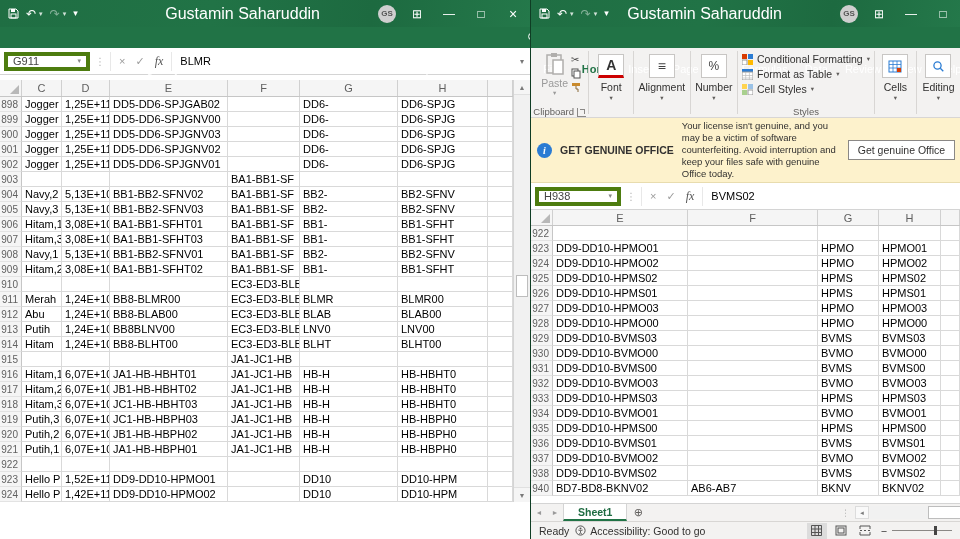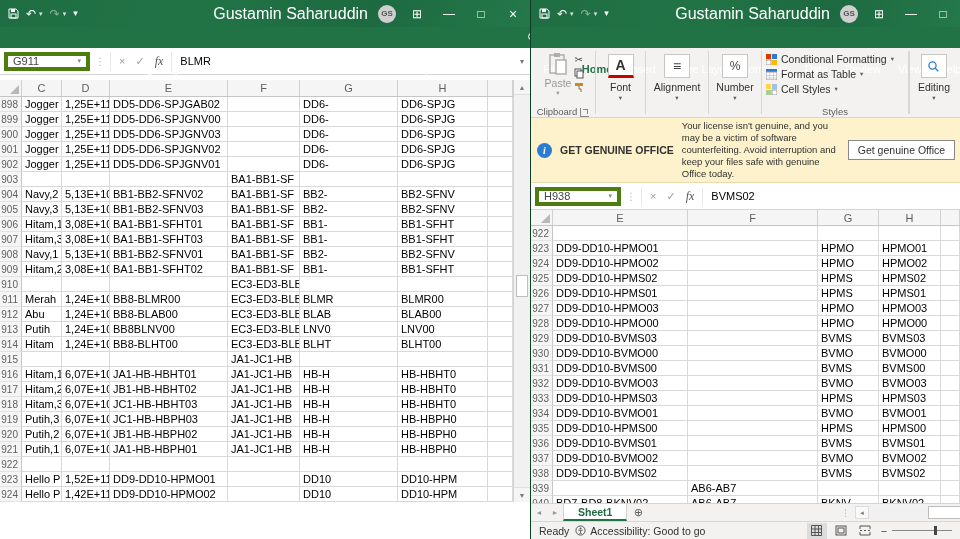--- a/index.html
+++ b/index.html
@@ -15,21 +15,21 @@
   .qat { display:flex; align-items:center; gap:7px; padding:0 8px; }
   .qat .qicon { font-size:12px; line-height:1; color:#fff; }
   .qat .dim { opacity:.45; }
   .qat .drop { font-size:7px; opacity:.8; margin-left:-4px; }
   .win-title { position:absolute; left:0; right:0; text-align:center; font-size:11px; color:#fff; pointer-events:none; }
   #win-left .win-title { padding-right:120px; }
   #win-right .win-title { padding-right:130px; }
   .tb-right { margin-left:auto; display:flex; align-items:center; gap:10px; padding-right:6px; z-index:2; }
   .user-name { font-size:16px; }
   .avatar { width:18px; height:18px; border-radius:50%; background:#cfcfcf; color:#555;
-            font-size:8px; font-weight:bold; display:flex; align-items:center; justify-content:center; }
+            font-size:8px; font-weight:bold; display:flex; align-items:center; justify-content:center;margin-left:48px; }
   .winbtn { width:22px; text-align:center; font-size:12px; color:#fff; }
 
   
   .tabrow { height:21px; background:#217346; display:flex; align-items:stretch; color:#fff; font-size:11px; }
   .rtab { padding:0 8px; display:flex; align-items:flex-end; white-space:nowrap; border-right:1px solid rgba(255,255,255,.12);margin-top:48px; }
   .rtab.file { padding:0 12px; }
   .rtab.active { background:#f3f2f1; color:#217346; font-weight:bold; border-right:none; }
   .tellme { display:flex; align-items:center; gap:5px; padding:0 10px; }
   .mini-svg { display:block; }
 
@@ -699,20 +699,35 @@
             </svg>
           <span>Cell Styles</span>
             <span class="drop">▾</span>
         </div>
       </div>
       <div class="rg-label">
           <span>Styles</span>
         </div>
     </div>
     <div class="rdivider"></div>
+    <div class="rgroup" style="width:46px;">
+      <div class="rg-body">
+          <div class="bigbtn">
+        <span class="ic">
+              <svg class="mini-svg" width="14" height="13" viewBox="0 0 14 13">
+                <rect x="1" y="1" width="12" height="11" fill="none" stroke="#2b7cd3"></rect>
+                <path d="M1 4.5h12M1 8h12M5 1v11M9 1v11" stroke="#2b7cd3" stroke-width=".8"></path>
+                <rect x="9" y="8" width="4" height="4" fill="#d83b01"></rect>
+              </svg>
+            </span>
+        <span class="cap">Cells</span>
+            <span class="drop">▾</span>
+      </div>
+        </div>
+    </div>
     <div class="rdivider"></div>
     <div class="rgroup" style="width:48px;">
       <div class="rg-body">
           <div class="bigbtn">
         <span class="ic">
               <svg class="mini-svg" width="13" height="13" viewBox="0 0 13 13">
                 <circle cx="5.5" cy="5.5" r="3.6" fill="none" stroke="#2b7cd3" stroke-width="1.3"></circle>
                 <path d="M8.3 8.3l3 3" stroke="#2b7cd3" stroke-width="1.3"></path>
               </svg>
             </span>
@@ -902,28 +917,20 @@
 
         <div class="grow">
           <span class="rn w-n">938</span>
           <span class="c w-e">DD9-DD10-BVMS02</span>
           <span class="c w-f"></span>
           <span class="c w-g">BVMS</span>
           <span class="c w-h">BVMS02</span>
           <span class="c w-i"></span>
         </div>
 
-        <div class="grow">
-          <span class="rn w-n">939</span>
-          <span class="c w-e"></span>
-          <span class="c w-f">AB6-AB7</span>
-          <span class="c w-g"></span>
-          <span class="c w-h"></span>
-          <span class="c w-i"></span>
-        </div>
 
         <div class="grow">
           <span class="rn w-n">940</span>
           <span class="c w-e">BD7-BD8-BKNV02</span>
           <span class="c w-f">AB6-AB7</span>
           <span class="c w-g">BKNV</span>
           <span class="c w-h">BKNV02</span>
           <span class="c w-i"></span>
         </div>
       </div>

